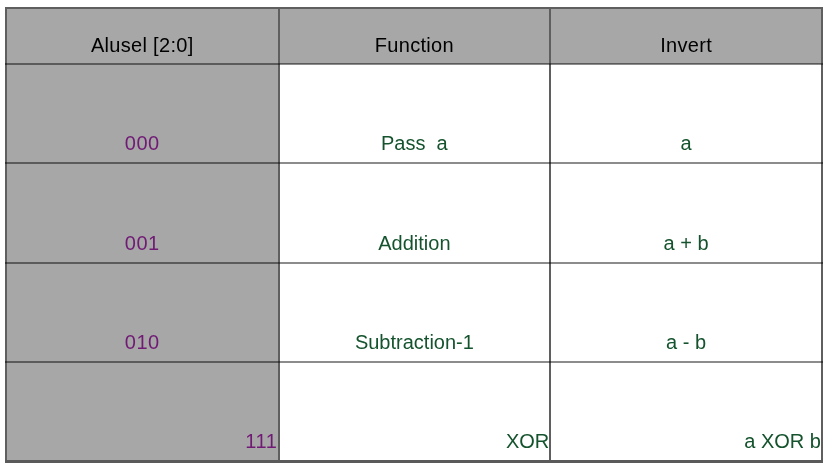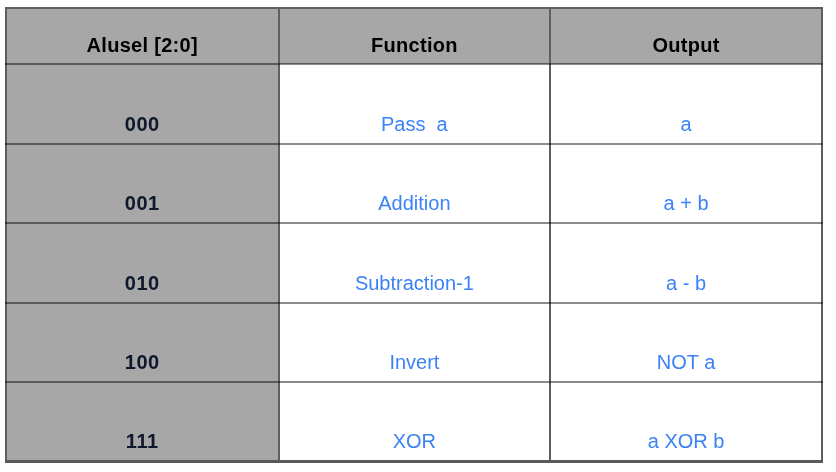--- a/index.html
+++ b/index.html
@@ -33,87 +33,83 @@
     border-bottom-color: rgba(0, 0, 0, 0.45);
     
     border-left-color: #5f5f5f;
     border-right-color: #5f5f5f;
     text-align: center;
     vertical-align: bottom;
     padding: 0 0 7px 0;
     font-size: 20px;
     line-height: 1.15;
     white-space: pre;
-    color: #3b82f6;
+    color: #14532d;
     background: #ffffff;
   }
   
   .alu-table thead th { border-top-color: #5f5f5f; }
   .alu-table th:first-child,
   .alu-table td:first-child { border-left-color: #5f5f5f; }
   .alu-table th:last-child,
   .alu-table td:last-child { border-right-color: #5f5f5f; }
   .alu-table tbody tr:last-child td {
     border-bottom-width: 3px;
     border-bottom-color: #5a5a5a;
+    text-align: right;
   }
   .alu-table thead th {
     background: #a7a7a7;
     color: #000000;
-    font-weight: bold;
+    font-weight: normal;
     height: 48px;
     padding-bottom: 6px;
     letter-spacing: 0.3px;
   }
   .alu-table td.key-cell {
     background: #a7a7a7;
-    color: #0f172a;
-    font-weight: bold;
+    color: #701a75;
+    font-weight: normal;
     letter-spacing: 0.6px;
   }
   .alu-table tbody tr { height: 50px; }
 </style>
 </head>
 <body>
 
 <div class="stage">
   <table class="alu-table">
     <colgroup>
       <col style="width:33.4%">
       <col style="width:33.3%">
       <col style="width:33.3%">
     </colgroup>
     <thead>
       <tr>
         <th>Alusel [2:0]</th>
         <th>Function</th>
-        <th>Output</th>
+        <th>Invert</th>
       </tr>
     </thead>
     <tbody>
       <tr>
         <td class="key-cell">000</td>
         <td>Pass  a</td>
         <td>a</td>
       </tr>
       <tr>
         <td class="key-cell">001</td>
         <td>Addition</td>
         <td>a + b</td>
       </tr>
       <tr>
         <td class="key-cell">010</td>
         <td>Subtraction-1</td>
         <td>a - b</td>
       </tr>
       <tr>
-        <td class="key-cell">100</td>
-        <td>Invert</td>
-        <td>NOT a</td>
-      </tr>
-      <tr>
         <td class="key-cell">111</td>
         <td>XOR</td>
         <td>a XOR b</td>
       </tr>
     </tbody>
   </table>
 </div>
 
 </body></html>

